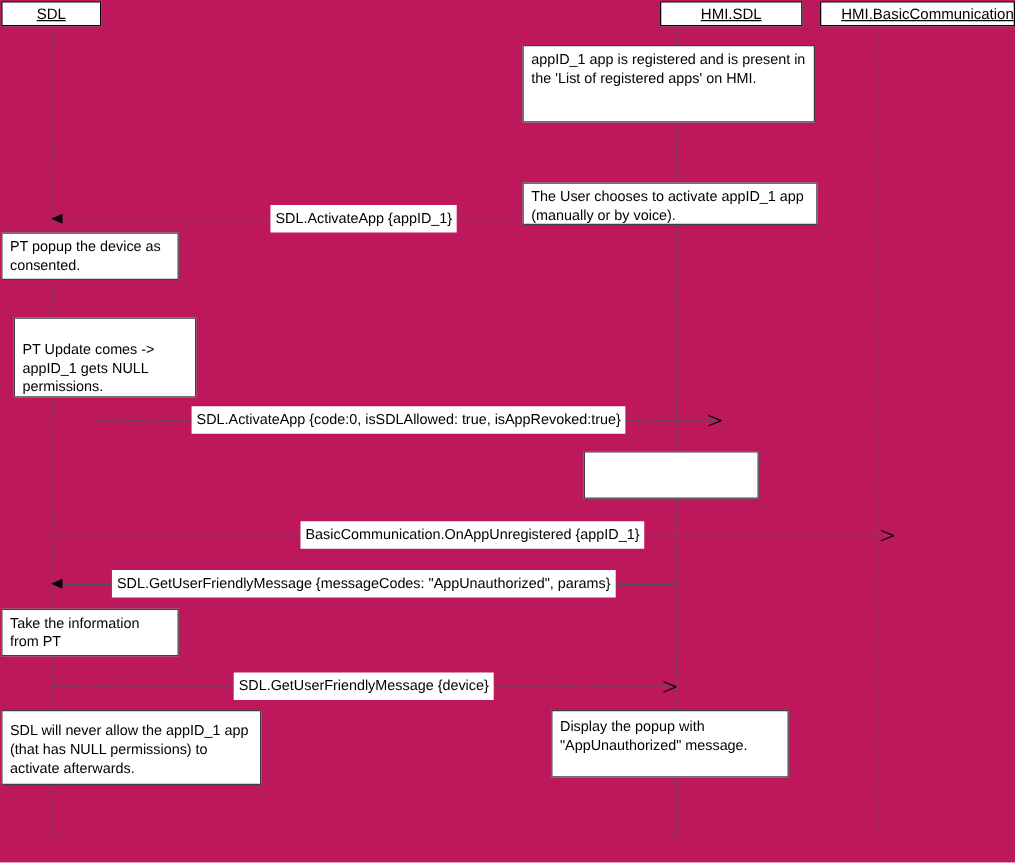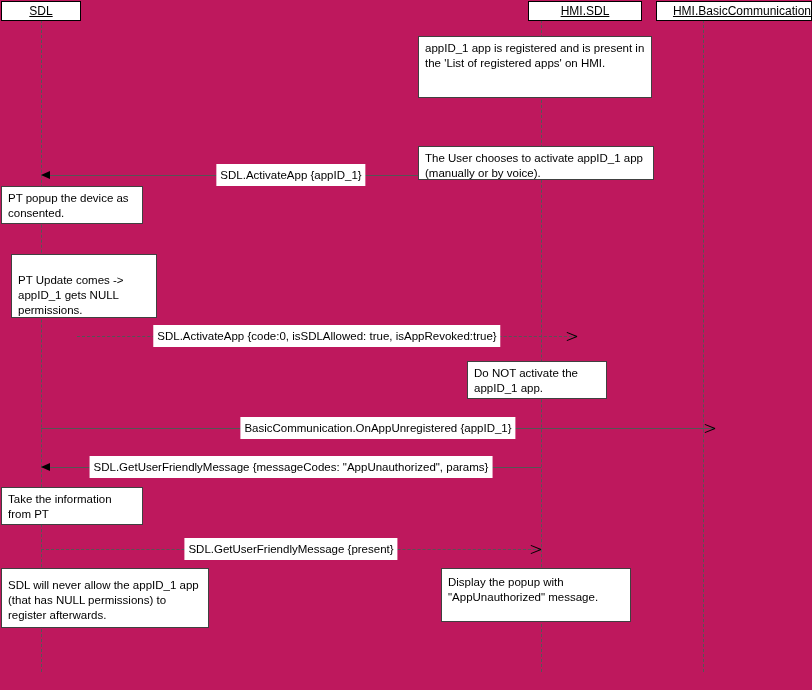--- a/index.html
+++ b/index.html
@@ -169,31 +169,30 @@
     <span class="notetext">PT popup the device as consented.</span>
   </div>
 
   <div class="note" style="left:11px; top:254px; width:146px; height:64px; padding-top:18px;">
     <span class="foldline"></span>
     <span class="notetext">PT Update comes -&gt; appID_1 gets NULL permissions.</span>
   </div>
 
   <div class="note" style="left:467px; top:361px; width:140px; height:38px;">
     <span class="foldline"></span>
-    <span class="notetext">Do NOT activate the appID_1 app.</span>
   </div>
 
   <div class="note" style="left:1px; top:487px; width:142px; height:38px;">
     <span class="foldline"></span>
     <span class="notetext">Take the information from PT</span>
   </div>
 
   <div class="note" style="left:1px; top:568px; width:208px; height:60px; padding-top:9px;">
     <span class="foldline"></span>
-    <span class="notetext">SDL will never allow the appID_1 app (that has NULL permissions) to register afterwards.</span>
+    <span class="notetext">SDL will never allow the appID_1 app (that has NULL permissions) to activate afterwards.</span>
   </div>
 
   <div class="note" style="left:441px; top:568px; width:190px; height:54px; padding-top:6px;">
     <span class="foldline"></span>
     <span class="notetext">Display the popup with  "AppUnauthorized" message.</span>
   </div>
 
   <div class="msg" style="left:41px; top:164px; width:500px;text-align:center;">
     <span class="msgline"></span>
     <span class="arrowhead filled-left"></span>
@@ -223,16 +222,16 @@
     <span class="arrowhead filled-left"></span>
     <span class="msglabel">SDL.GetUserFriendlyMessage {messageCodes: "AppUnauthorized", params}</span>
   </div>
 
   <div class="msg" style="left:41px; top:538px; width:500px;">
     <span class="msgline dashed"></span>
     <span class="arrowhead open-right">
       <span class="s1"></span>
         <span class="s2"></span>
     </span>
-    <span class="msglabel">SDL.GetUserFriendlyMessage {present}</span>
+    <span class="msglabel">SDL.GetUserFriendlyMessage {device}</span>
   </div>
 
 </div>
 
 </body></html>

